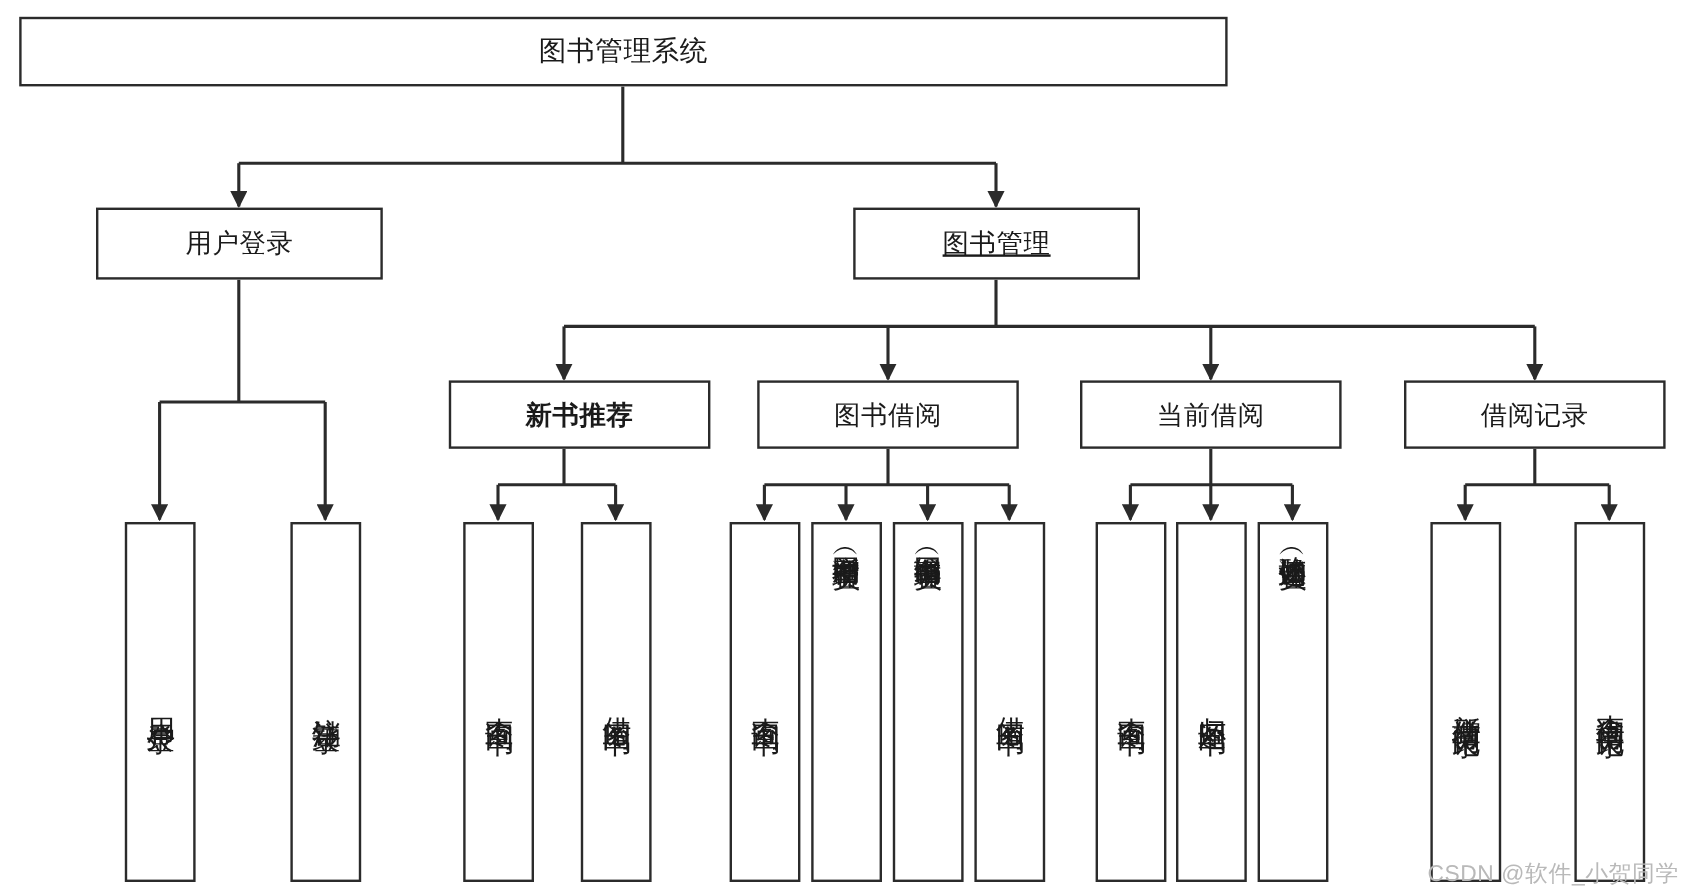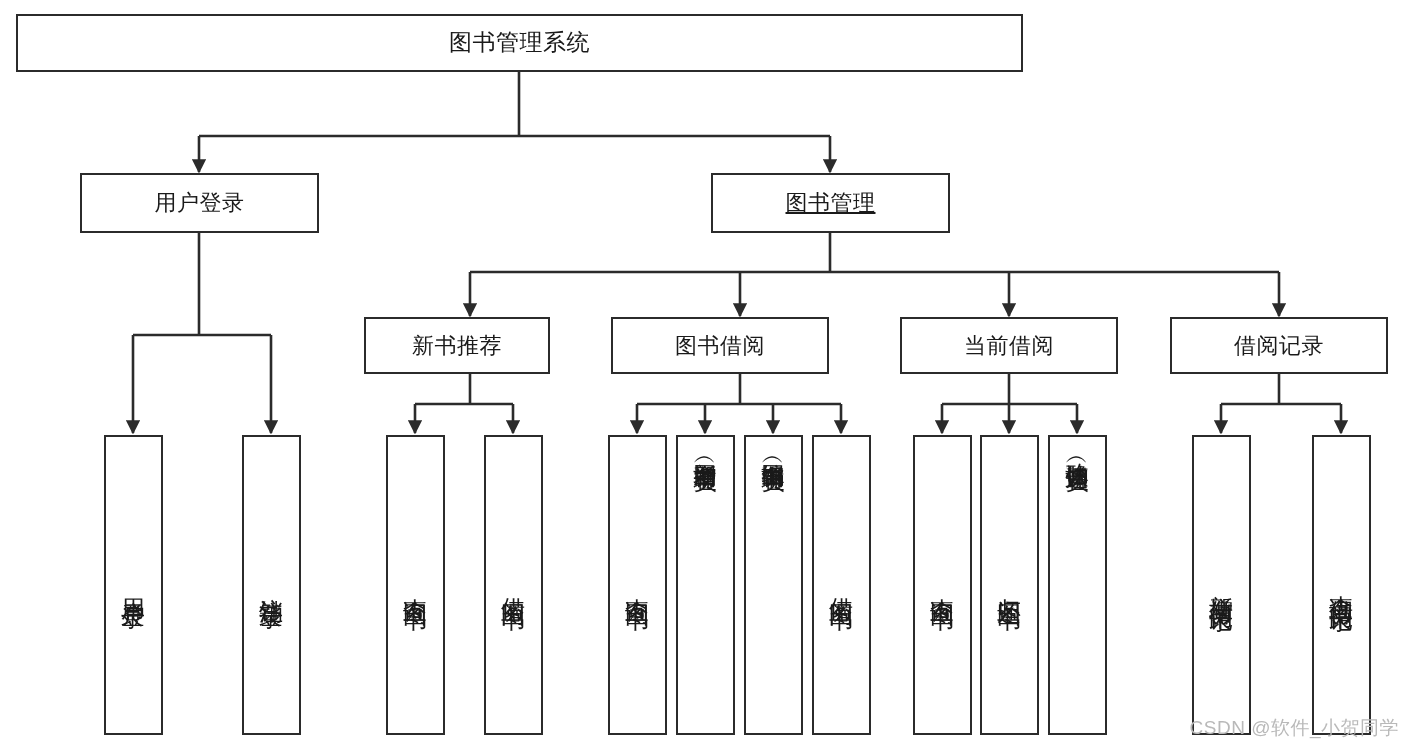--- a/index.html
+++ b/index.html
@@ -141,25 +141,25 @@
   </div>
 
   <div class="node node-l1" style="left:80px; top:173px; width:239px; height:60px;">
     <span class="label">用户登录</span>
   </div>
 
   <div class="node node-l1" style="left:711px; top:173px; width:239px; height:60px;text-decoration:underline;">
     <span class="label">图书管理</span>
   </div>
 
-  <div class="node node-l2" style="left:364px; top:317px; width:186px; height:57px;">
+  <div class="node node-l2" style="left:374px; top:317px; width:218px; height:57px;font-weight:bold;">
     <span class="label">新书推荐</span>
   </div>
 
-  <div class="node node-l2" style="left:611px; top:317px; width:218px; height:57px;">
+  <div class="node node-l2" style="left:631px; top:317px; width:218px; height:57px;">
     <span class="label">图书借阅</span>
   </div>
 
   <div class="node node-l2" style="left:900px; top:317px; width:218px; height:57px;">
     <span class="label">当前借阅</span>
   </div>
 
   <div class="node node-l2" style="left:1170px; top:317px; width:218px; height:57px;">
     <span class="label">借阅记录</span>
   </div>

